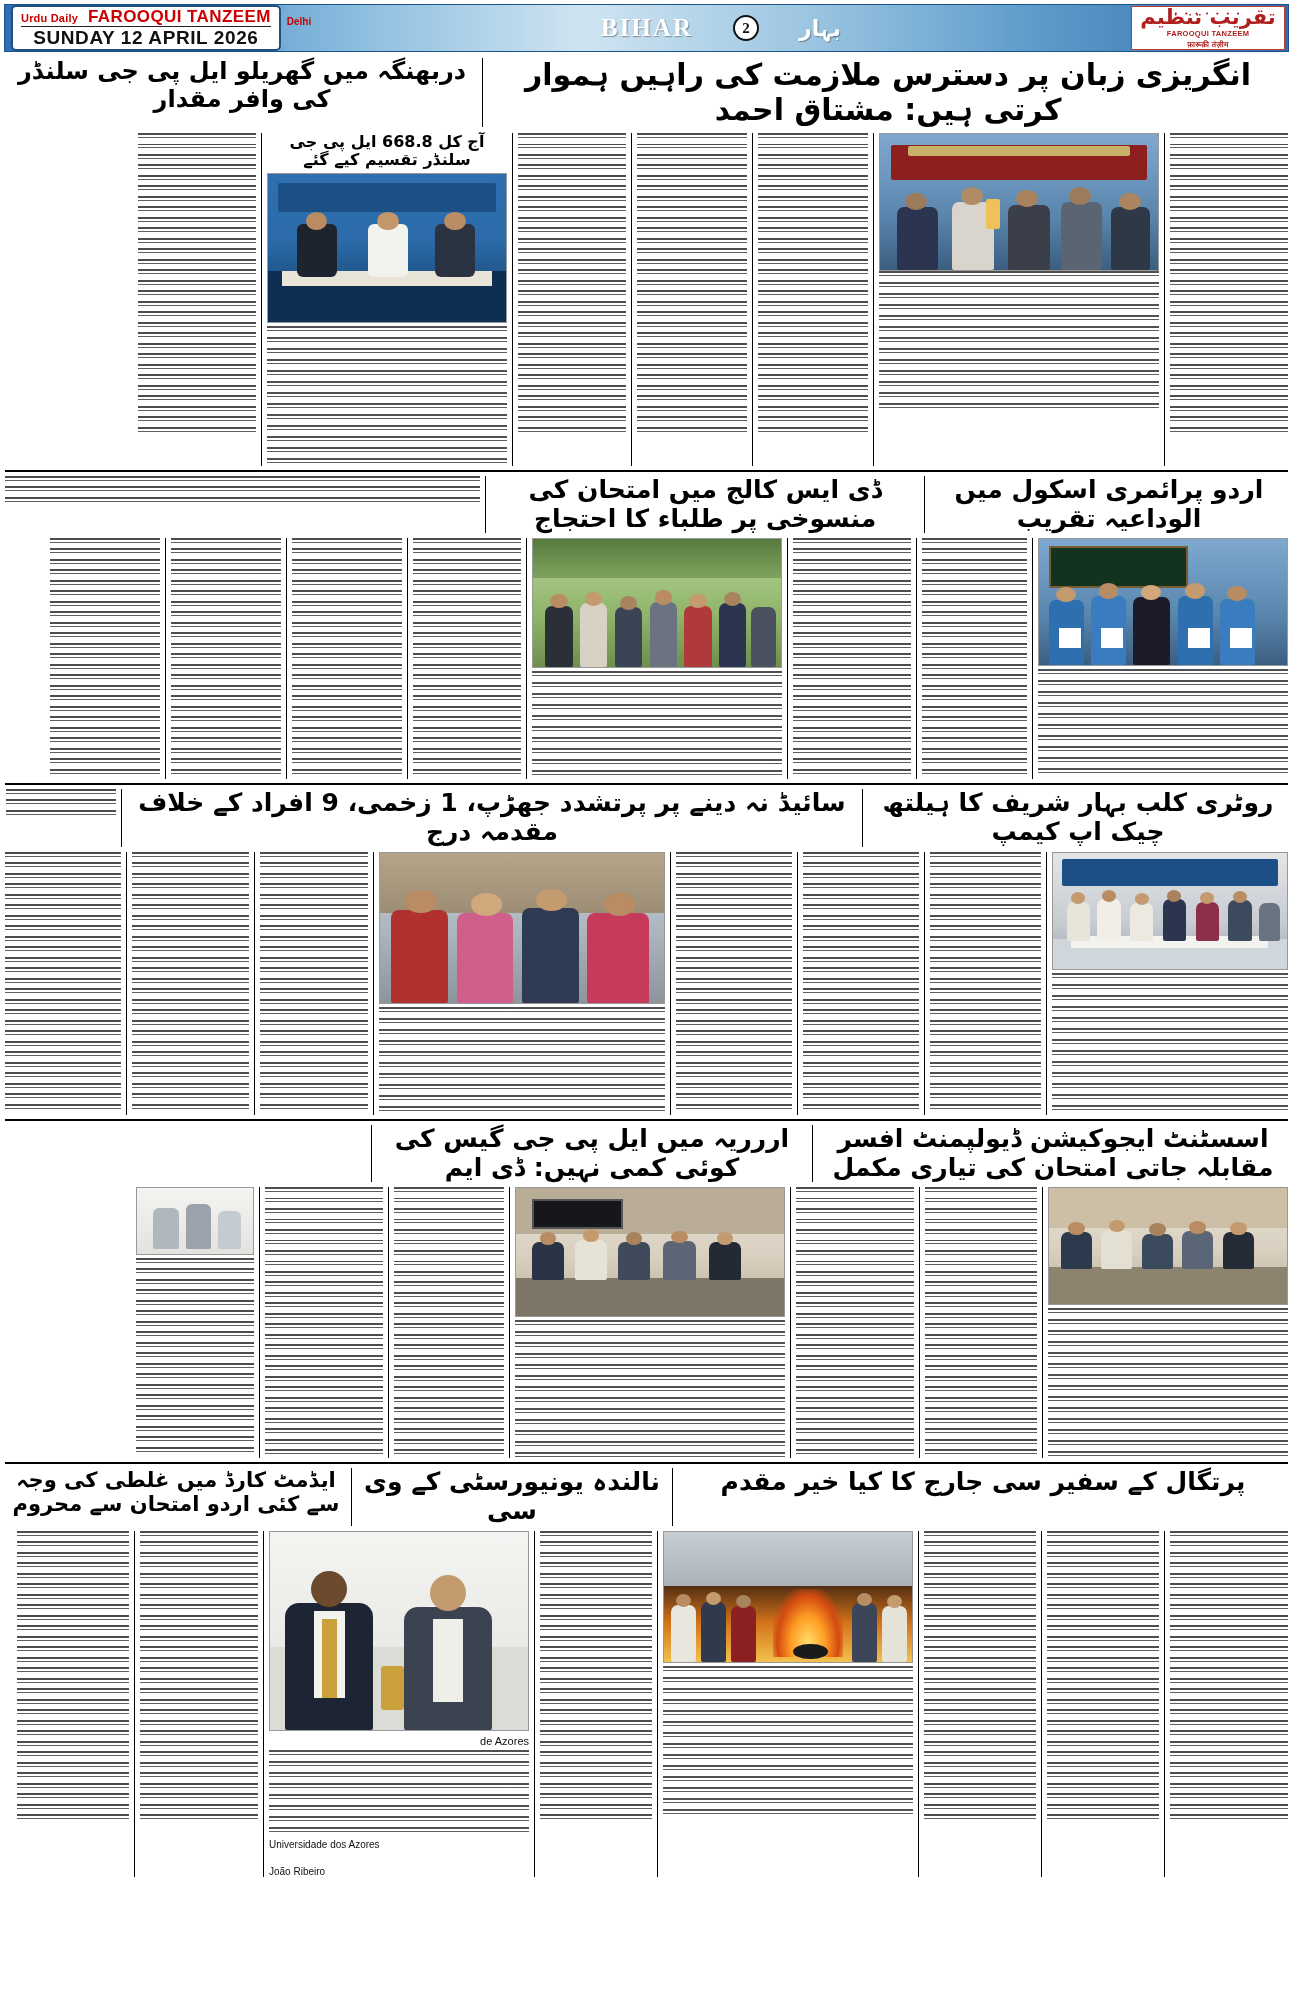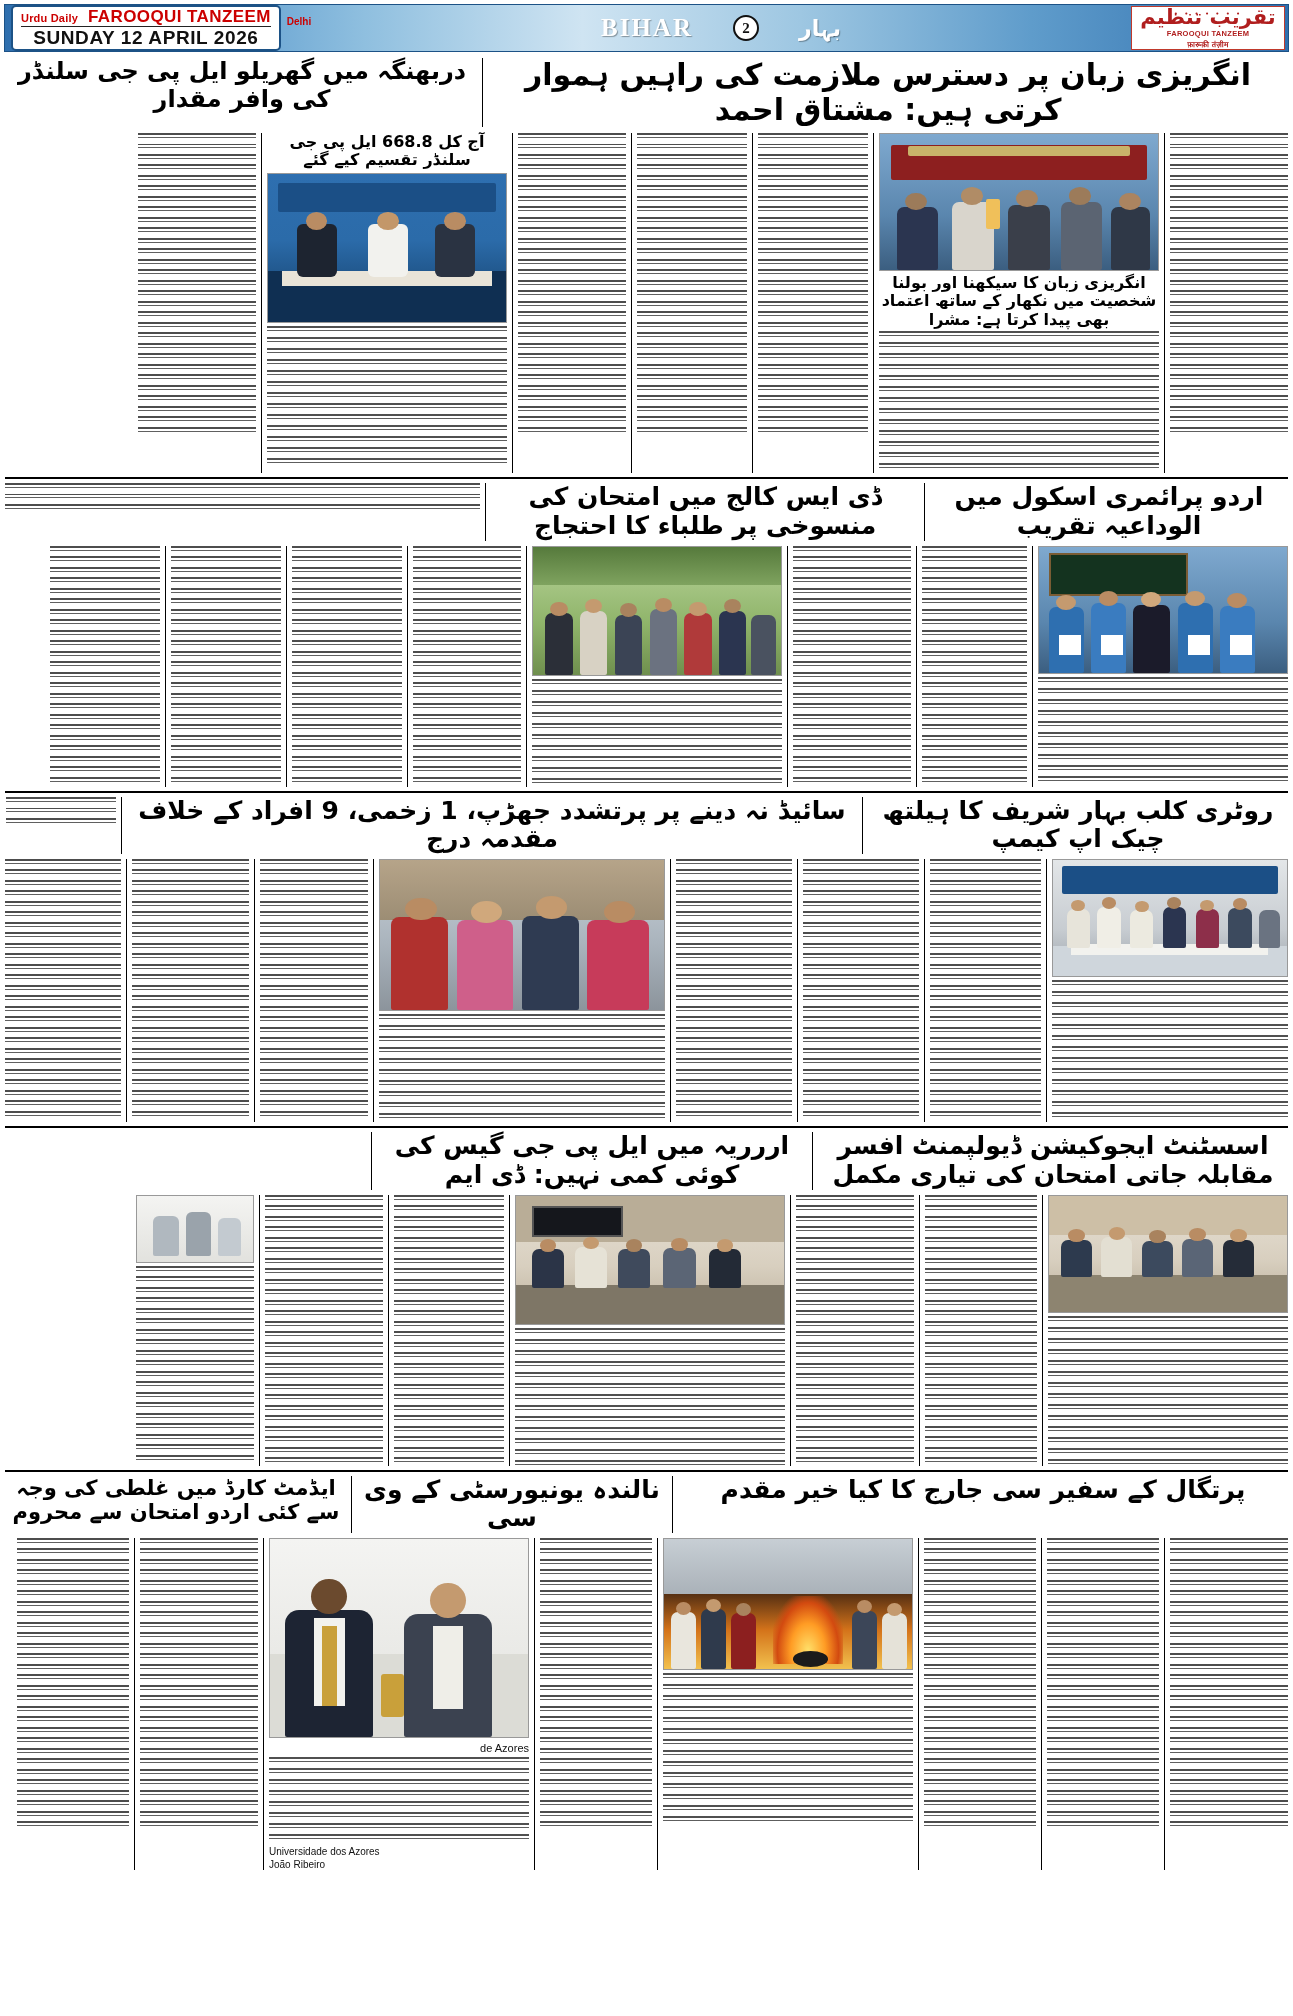--- a/index.html
+++ b/index.html
@@ -204,21 +204,20 @@
           <div class="fig-person" style="left:26%;width:15%;height:50%;background:#d9d5cc;"></div>
           <div class="fig-head" style="left:29%;bottom:48%;width:8%;height:13%;background:#b08c66;"></div>
           <div class="fig-person" style="left:46%;width:15%;height:48%;background:#3a3f4a;"></div>
           <div class="fig-head" style="left:49%;bottom:46%;width:8%;height:13%;background:#a9835e;"></div>
           <div class="fig-person" style="left:65%;width:15%;height:50%;background:#5b6472;"></div>
           <div class="fig-head" style="left:68%;bottom:48%;width:8%;height:13%;background:#9c7b5a;"></div>
           <div class="fig-person" style="left:83%;width:14%;height:46%;background:#2f3847;"></div>
           <div class="fig-head" style="left:86%;bottom:44%;width:8%;height:13%;background:#ab8460;"></div>
           <div style="position:absolute;left:38%;bottom:30%;width:5%;height:22%;background:#f0c05a;border-radius:2px;"></div>
         </div>
-        <div class="headline h-small" style="margin:3px 0 2px;">انگریزی زبان کا سیکھنا اور بولنا شخصیت میں نکھار کے ساتھ اعتماد بھی پیدا کرتا ہے: مشرا</div>
         <div class="utext" style="height:142px;"></div>
       </div>
       <div class="vrule"></div>
 
       <div class="col" style="width:110px;">
         <div class="utext dense" style="height:300px;"></div>
       </div>
       <div class="vrule"></div>
 
       <div class="col" style="width:110px;">
@@ -584,21 +583,21 @@
 
           <div class="fig-person" style="left:52%;width:34%;height:62%;background:#3b4250;border-radius:14px 14px 2px 2px;"></div>
           <div style="position:absolute;left:63%;bottom:14%;width:12%;height:42%;background:#efeee8;"></div>
           <div class="fig-head" style="left:62%;bottom:60%;width:14%;height:18%;background:#c49a6f;"></div>
 
           <div style="position:absolute;left:43%;bottom:10%;width:9%;height:22%;background:#c9a03a;border-radius:3px;"></div>
         </div>
         <div class="pt-name" style="margin-top:4px;text-align:right;">de Azores</div>
         <div class="utext" style="height:86px;margin-top:3px;"></div>
         <div class="pt-line" style="margin-top:3px;">Universidade dos Azores</div>
-        <div class="pt-line" style="margin-top:2px;">João Ribeiro</div>
+        <div class="pt-line" style="margin-top:16px;">João Ribeiro</div>
       </div>
       <div class="vrule"></div>
 
       <div class="col" style="width:118px;">
           <div class="utext dense" style="height:290px;"></div>
         </div>
       <div class="vrule"></div>
       <div class="col" style="width:112px;">
           <div class="utext dense" style="height:290px;"></div>
         </div>

